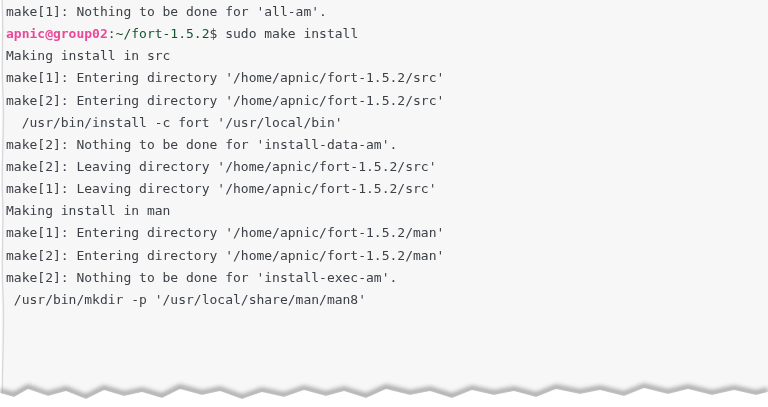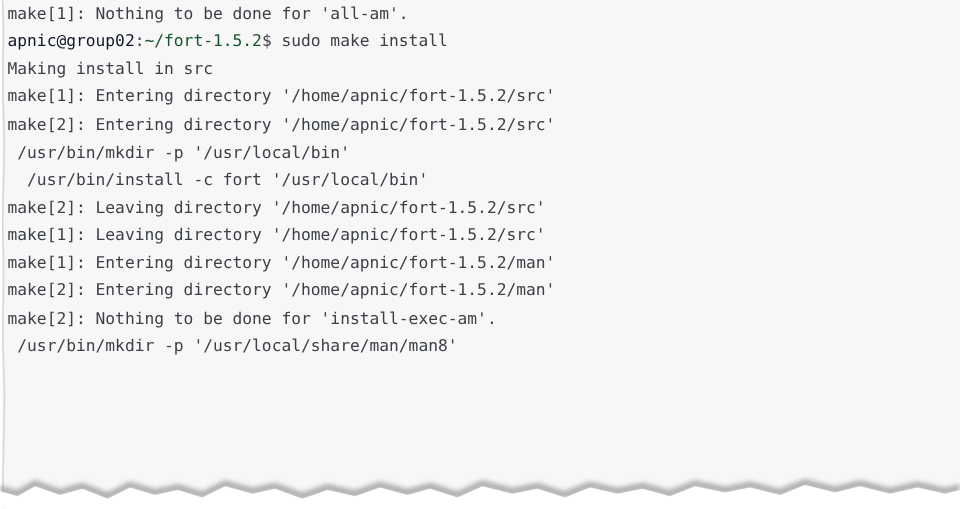--- a/index.html
+++ b/index.html
@@ -28,45 +28,46 @@
     right: 0;
     font-family: "DejaVu Sans Mono", "Liberation Mono", monospace;
     font-size: 13px;
     line-height: 22.15px;
     color: #3c4147;
   }
   .term-line {
     white-space: pre;
     height: 22.15px;
   }
-  .seg-user { color: #0f172a; }
+  .seg-user { color: #ec4899; font-weight: bold; }
   .seg-path { color: #14532d; }
   svg.edge {
     position: absolute;
     pointer-events: none;
   }
   #left-edge  { left: 0; top: 0; }
   #bottom-tear { left: 0; bottom: 0; }
 </style>
 </head>
 <body>
 
 <div id="stage">
   <div id="paper"></div>
 
   <div id="terminal-output">
       <div class="term-line"><span>make[1]: Nothing to be done for 'all-am'.</span></div>
       <div class="term-line"><span class="seg-user">apnic@group02</span><span>:</span><span class="seg-path">~/fort-1.5.2</span><span>$ sudo make install</span></div>
       <div class="term-line"><span>Making install in src</span></div>
       <div class="term-line"><span>make[1]: Entering directory '/home/apnic/fort-1.5.2/src'</span></div>
       <div class="term-line"><span>make[2]: Entering directory '/home/apnic/fort-1.5.2/src'</span></div>
-      <div class="term-line"><span> /usr/bin/mkdir -p '/usr/local/bin'</span></div>
       <div class="term-line"><span>  /usr/bin/install -c fort '/usr/local/bin'</span></div>
+      <div class="term-line"><span>make[2]: Nothing to be done for 'install-data-am'.</span></div>
       <div class="term-line"><span>make[2]: Leaving directory '/home/apnic/fort-1.5.2/src'</span></div>
       <div class="term-line"><span>make[1]: Leaving directory '/home/apnic/fort-1.5.2/src'</span></div>
+      <div class="term-line"><span>Making install in man</span></div>
       <div class="term-line"><span>make[1]: Entering directory '/home/apnic/fort-1.5.2/man'</span></div>
       <div class="term-line"><span>make[2]: Entering directory '/home/apnic/fort-1.5.2/man'</span></div>
       <div class="term-line"><span>make[2]: Nothing to be done for 'install-exec-am'.</span></div>
       <div class="term-line"><span> /usr/bin/mkdir -p '/usr/local/share/man/man8'</span></div>
     </div>
 
   <svg id="left-edge" class="edge" width="8" height="407" viewBox="0 0 8 407">
     <rect x="0" y="0" width="1.5" height="407" fill="#ffffff"></rect>
     <path d="M2 0 C4 30, 1 60, 3 95 C5 130, 1 160, 2.5 195 C4 230, 1 260, 3 295 C5 330, 1.5 365, 2.5 407" fill="none" stroke="#d8d8d8" stroke-width="1.3"></path>
   </svg>

